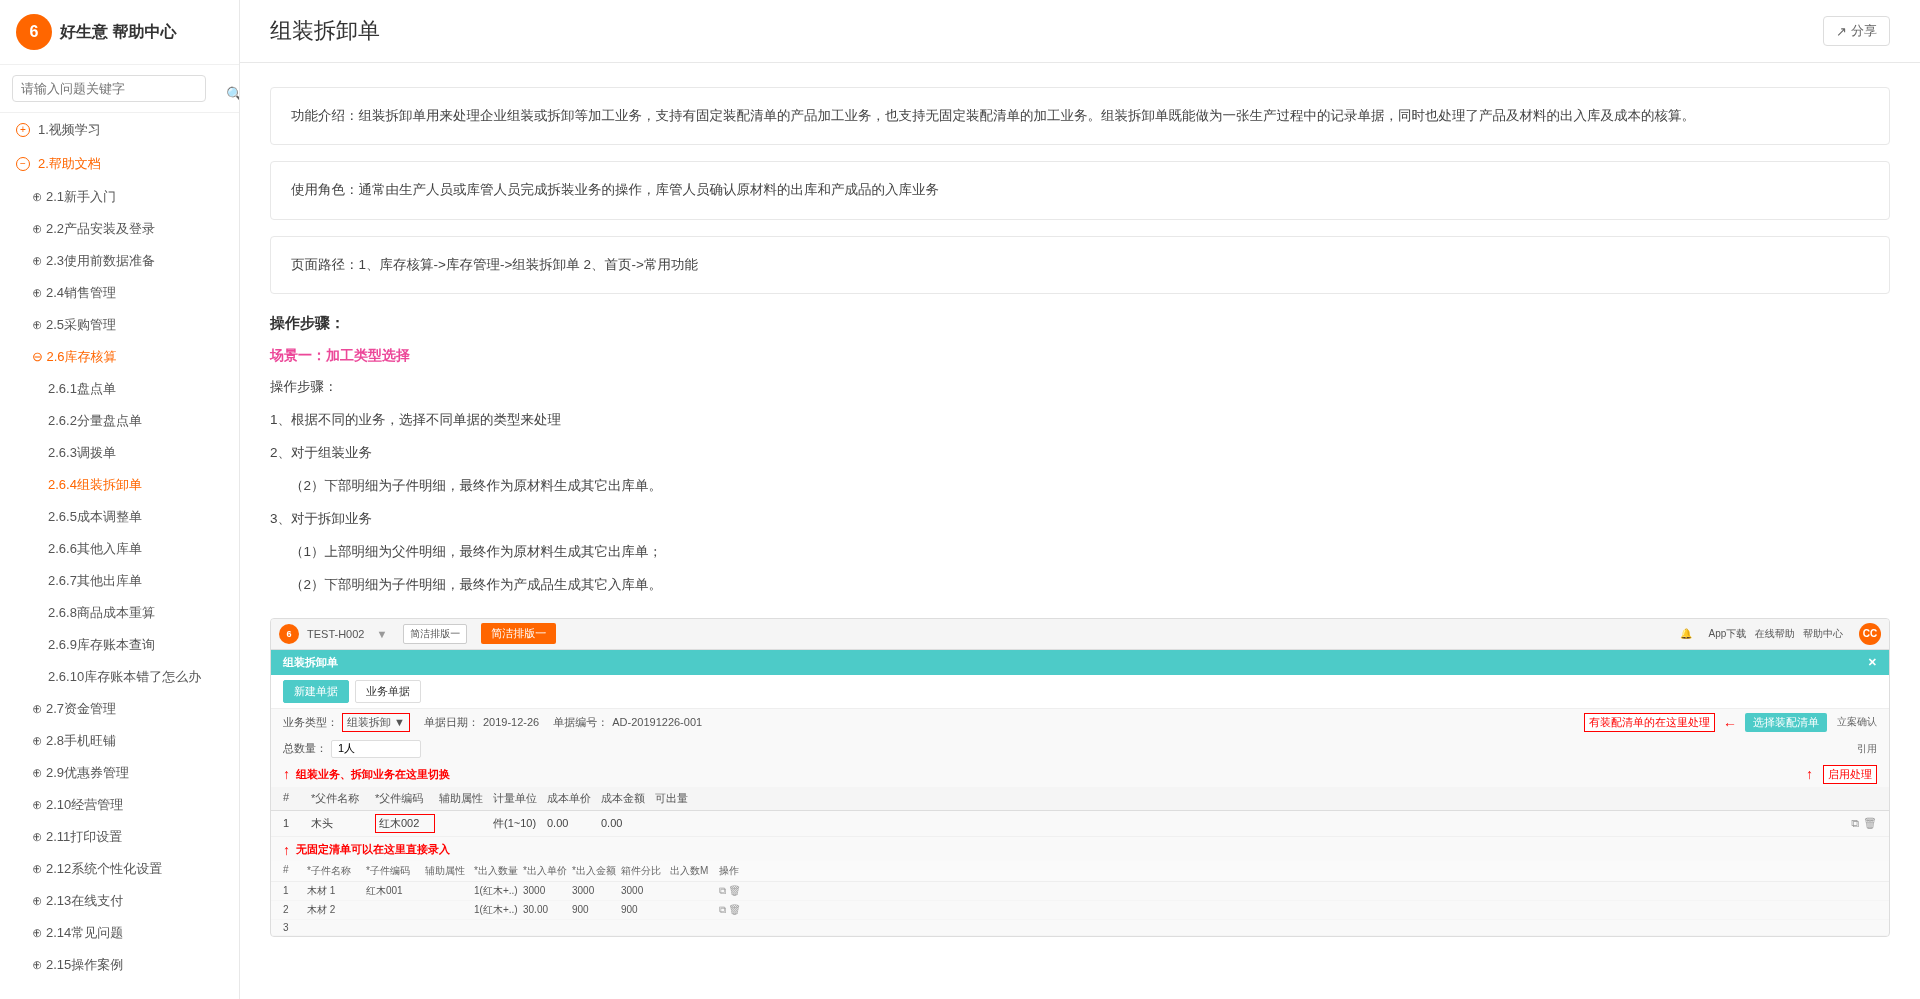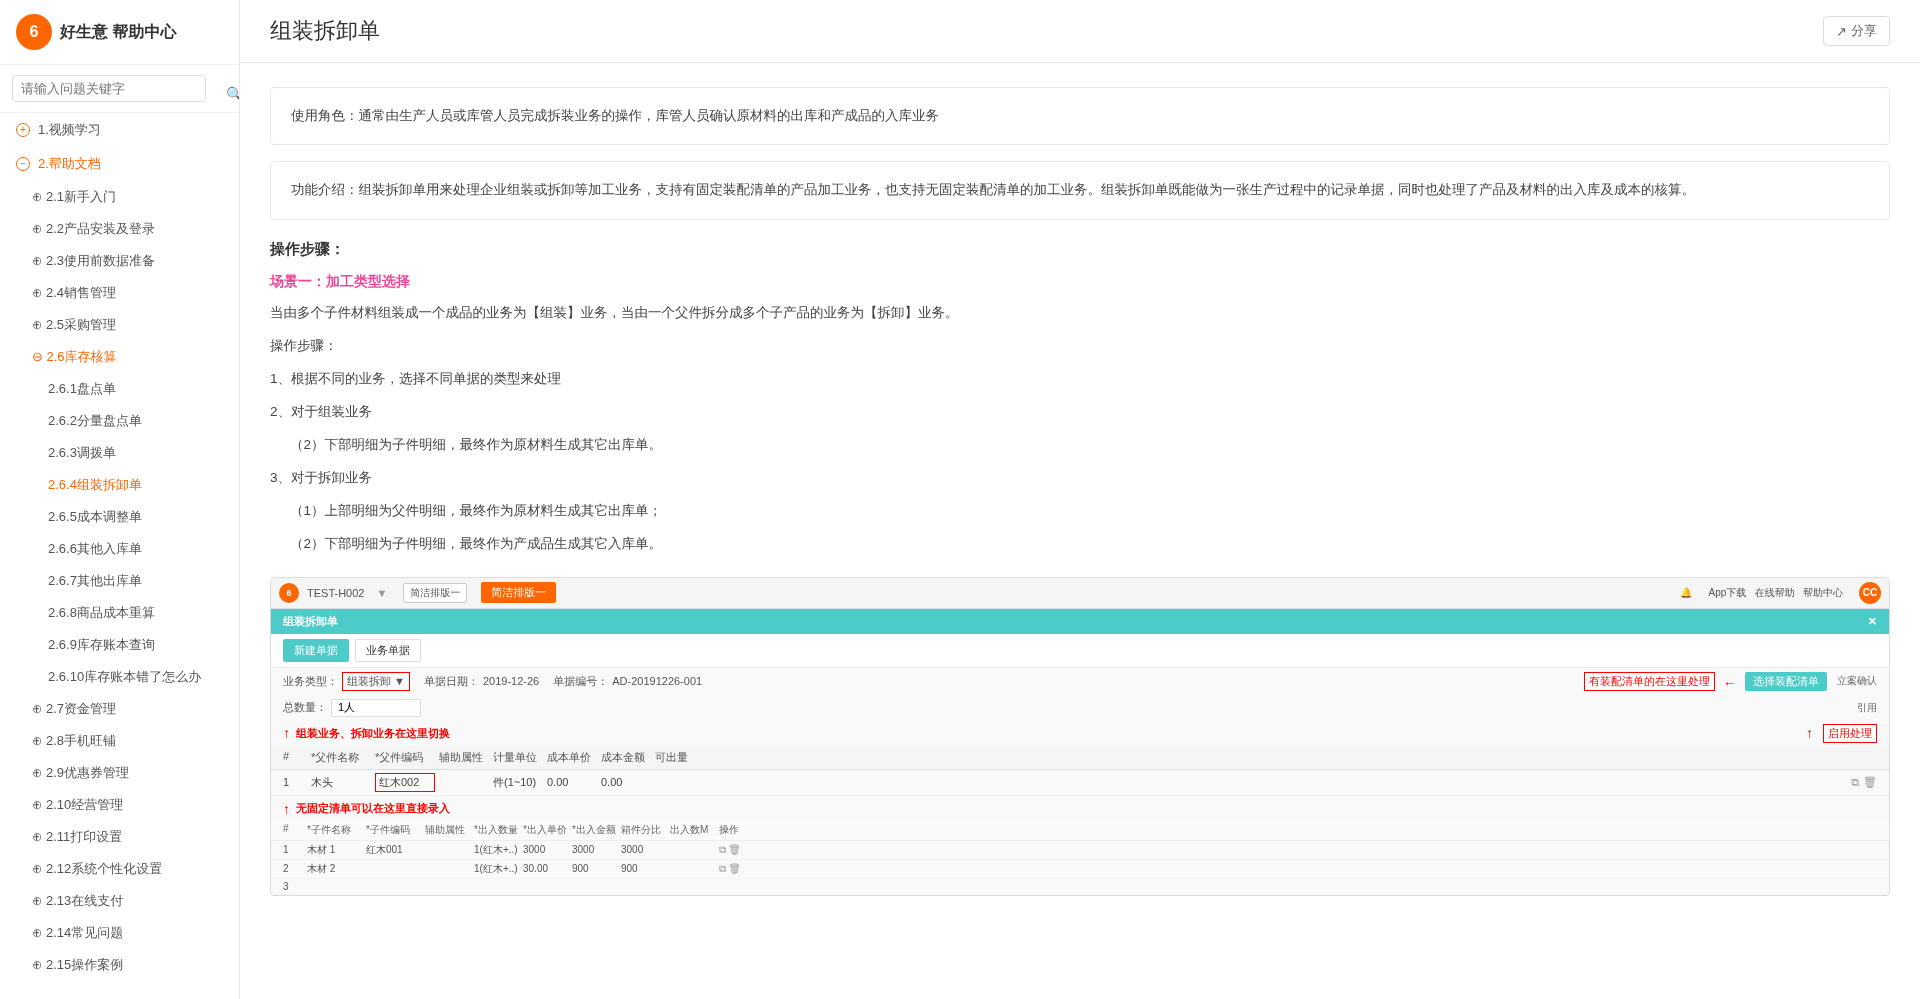--- a/index.html
+++ b/index.html
@@ -375,33 +375,35 @@
     <h1 class="page-title">组装拆卸单</h1>
     <button class="share-btn">
       <span>↗</span>
       <span>分享</span>
     </button>
   </div>
 
   <div class="content-area">
 
     <div class="info-block">
+      <span>功能介绍：组装拆卸单用来处理企业组装或拆卸等加工业务，支持有固定装配清单的产品加工业务，也支持无固定装配清单的加工业务。组装拆卸单既能做为一张生产过程中的记录单据，同时也处理了产品及材料的出入库及成本的核算。</span>
+    </div>
+
+    <div class="info-block">
       <span>使用角色：通常由生产人员或库管人员完成拆装业务的操作，库管人员确认原材料的出库和产成品的入库业务</span>
     </div>
 
     <div class="info-block">
-      <span>功能介绍：组装拆卸单用来处理企业组装或拆卸等加工业务，支持有固定装配清单的产品加工业务，也支持无固定装配清单的加工业务。组装拆卸单既能做为一张生产过程中的记录单据，同时也处理了产品及材料的出入库及成本的核算。</span>
+      <span>页面路径：1、库存核算-&gt;库存管理-&gt;组装拆卸单 2、首页-&gt;常用功能</span>
     </div>
 
-
     <div class="section-title">操作步骤：</div>
 
     <div class="sub-section-title">场景一：加工类型选择</div>
 
-    <div class="step-text">当由多个子件材料组装成一个成品的业务为【组装】业务，当由一个父件拆分成多个子产品的业务为【拆卸】业务。</div>
 
     <div class="step-text">操作步骤：</div>
 
     <div class="step-text">1、根据不同的业务，选择不同单据的类型来处理</div>
 
     <div class="step-text">2、对于组装业务</div>
     <div class="step-text indent-1">（2）下部明细为子件明细，最终作为原材料生成其它出库单。</div>
 
     <div class="step-text">3、对于拆卸业务</div>
     <div class="step-text indent-1">（1）上部明细为父件明细，最终作为原材料生成其它出库单；</div>

